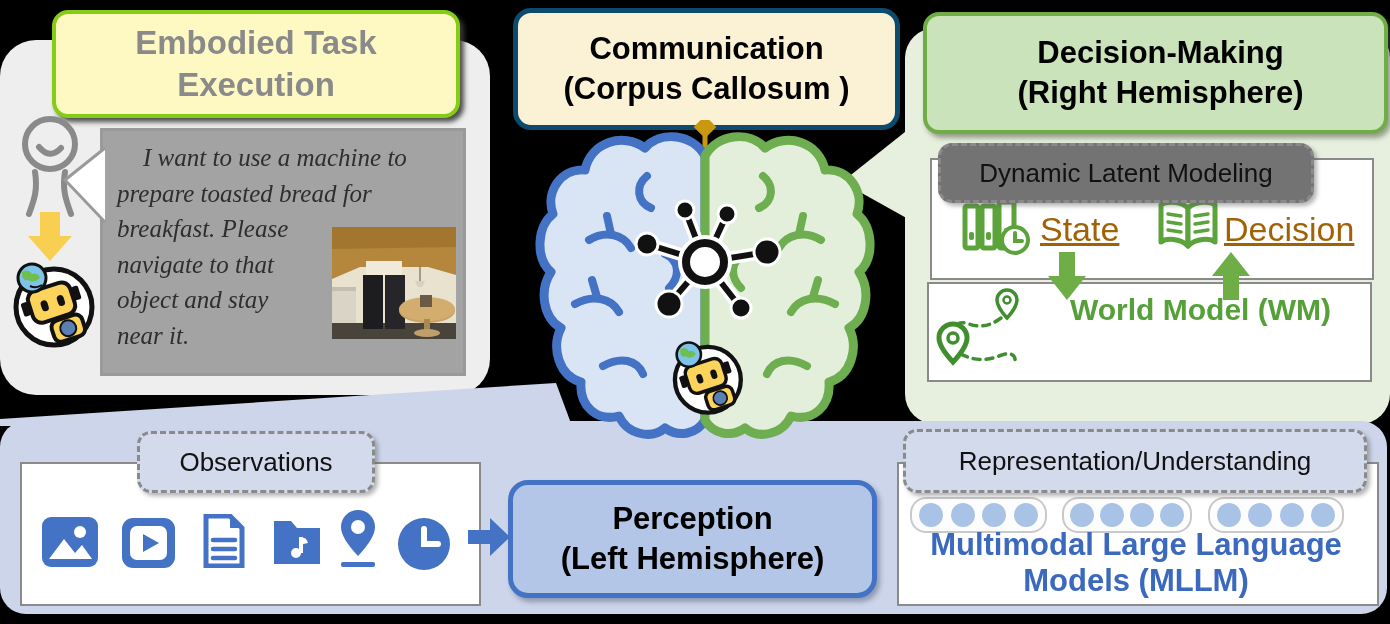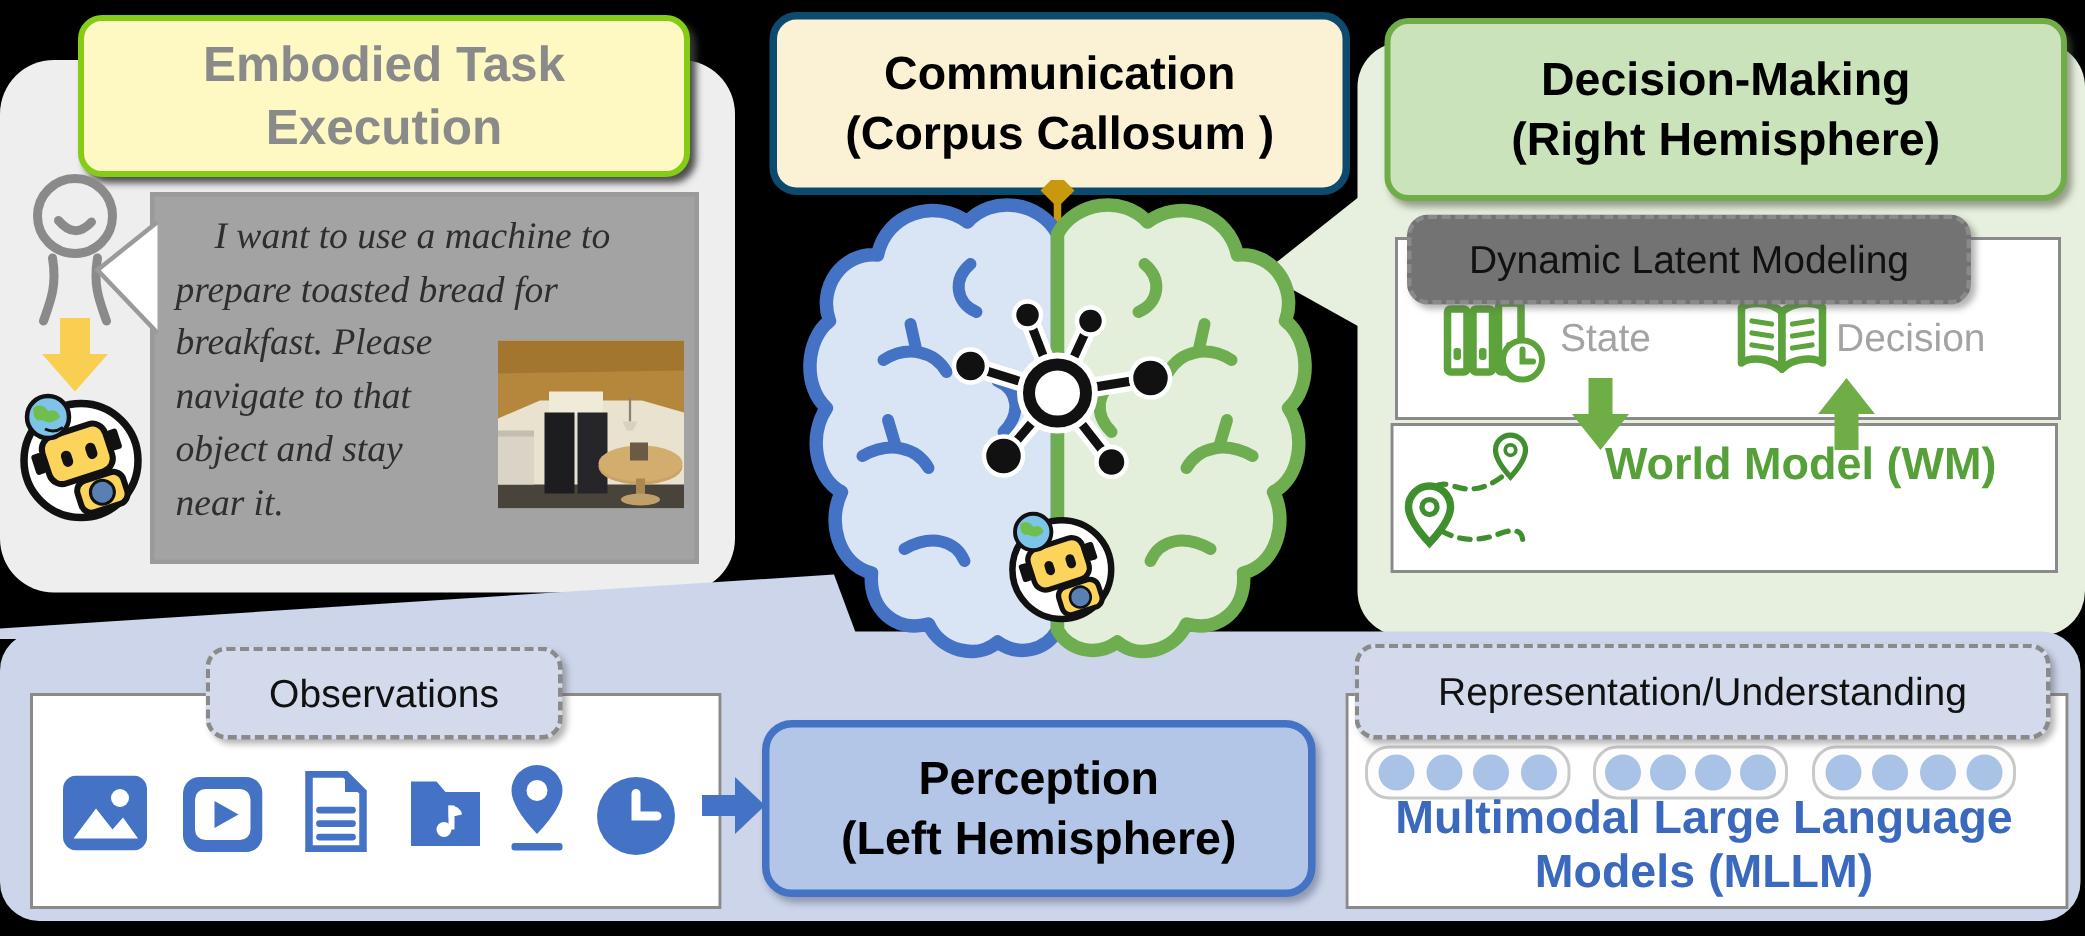--- a/index.html
+++ b/index.html
@@ -11,21 +11,21 @@
   .band{left:0;top:421px;width:1387px;height:193px;background:#ccd5ea;border-radius:26px;z-index:1;}
   .green-panel{left:905px;top:28px;width:485px;height:396px;background:#e7f0de;border-radius:30px;z-index:1;}
   
   .titlebox{display:flex;flex-direction:column;justify-content:center;align-items:center;
             text-align:center;font-weight:bold;line-height:1.28;z-index:3;}
   .task-title{left:52px;top:10px;width:400px;height:100px;background:#fef9c3;border:4px solid #84cc16;
               border-radius:16px;font-size:33px;color:#8a8a8a;box-shadow:4px 4px 5px rgba(60,60,60,.9);}
   .comm-box{left:513px;top:8px;width:377px;height:112px;background:#fbf2d5;border:5px solid #0c4a6e;
             border-radius:18px;font-size:31px;color:#000;}
   .decision-box{left:923px;top:12px;width:447px;height:114px;background:#cbe3ba;border:4px solid #70ad47;
-            border-radius:16px;font-size:31px;color:#000;box-shadow:3px 4px 5px rgba(80,90,70,.55);}
+            border-radius:16px;font-size:31px;color:#000;box-shadow:3px 4px 5px rgba(80,90,70,.55);padding-left:10px;}
   .perception-box{left:508px;top:480px;width:359px;height:108px;background:#b3c6e7;border:5px solid #4472c4;
             border-radius:20px;font-size:31px;color:#000;box-shadow:3px 4px 5px rgba(70,80,110,.45);}
   
   .pill{border:3px dashed #8a8a8a;border-radius:14px;display:flex;align-items:center;justify-content:center;
         font-size:26px;color:#111;z-index:5;box-shadow:3px 3px 4px rgba(90,90,90,.45);}
   .pill-green{background:#737373;}
   .pill-lav{background:#d2daec;}
   .obs-pill{left:137px;top:431px;width:232px;height:56px;}
   .repr-pill{left:903px;top:429px;width:458px;height:58px;}
   .dlm-pill{left:938px;top:143px;width:370px;height:54px;}
@@ -34,21 +34,21 @@
   .wbox{background:#fff;border:2.5px solid #8a8a8a;z-index:2;}
   .dlm-box{left:930px;top:158px;width:440px;height:118px;}
   .wm-box{left:927px;top:282px;width:441px;height:96px;}
   .obs-box{left:20px;top:462px;width:457px;height:140px;}
   .mllm-box{left:897px;top:462px;width:478px;height:140px;}
   
   .bubble{left:100px;top:128px;width:360px;height:242px;background:#a3a3a3;border:3px solid #9a9a9a;z-index:3;}
   .bubble-text{padding:9px 12px 8px 14px;font-family:"Liberation Serif",serif;font-style:italic;
                font-size:25px;line-height:1.42;color:#2e2e2e;text-indent:26px;}
   .kitchen-spacer{float:right;width:136px;height:118px;margin:12px 0 0 6px;}
-  .gray-label{color:#a3a3a3;font-size:26px;z-index:4;}
+  .gray-label{color:#a16207;font-size:34px;z-index:4;text-decoration:underline;}
   .wm-label{left:1038px;top:293px;width:325px;font-size:30px;font-weight:bold;color:#55a038;z-index:4;text-align:center;}
   .mllm-text{left:897px;top:527px;width:478px;text-align:center;font-weight:bold;font-size:31px;
              line-height:1.17;color:#3b69be;z-index:4;}
   
   .chip{top:497px;height:32px;background:#fdfdfd;border:2px solid #c9c9c9;border-radius:16px;z-index:3;
         display:flex;align-items:center;justify-content:space-evenly;}
   .dot{width:24px;height:24px;border-radius:50%;background:#a9c3e6;}
   svg{display:block;}
 </style>
 </head>

